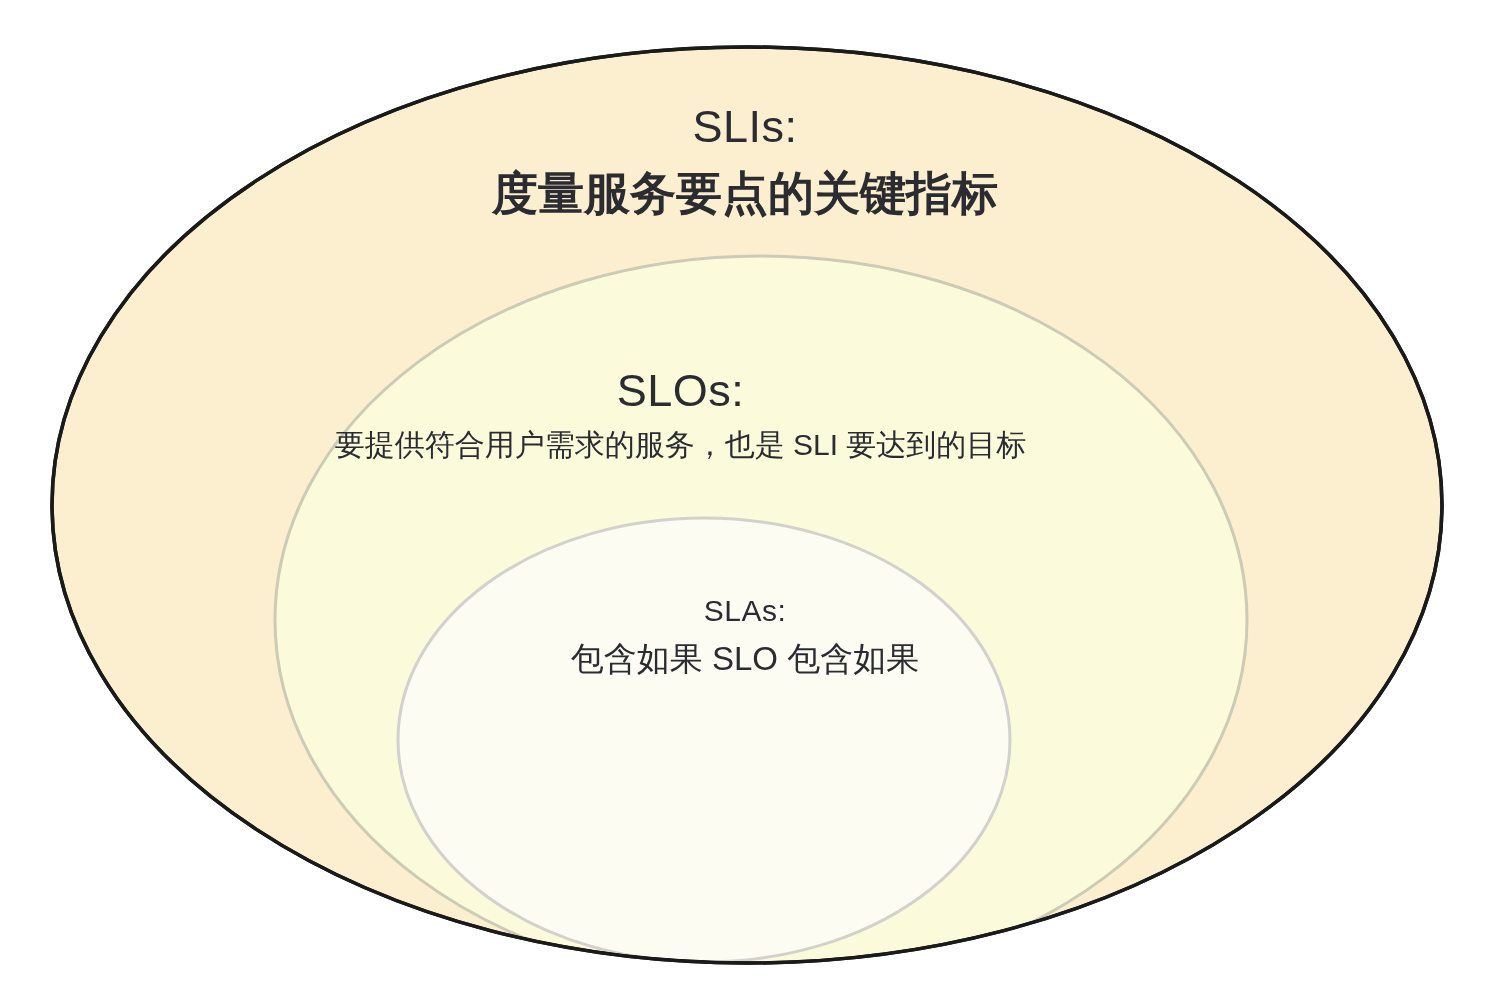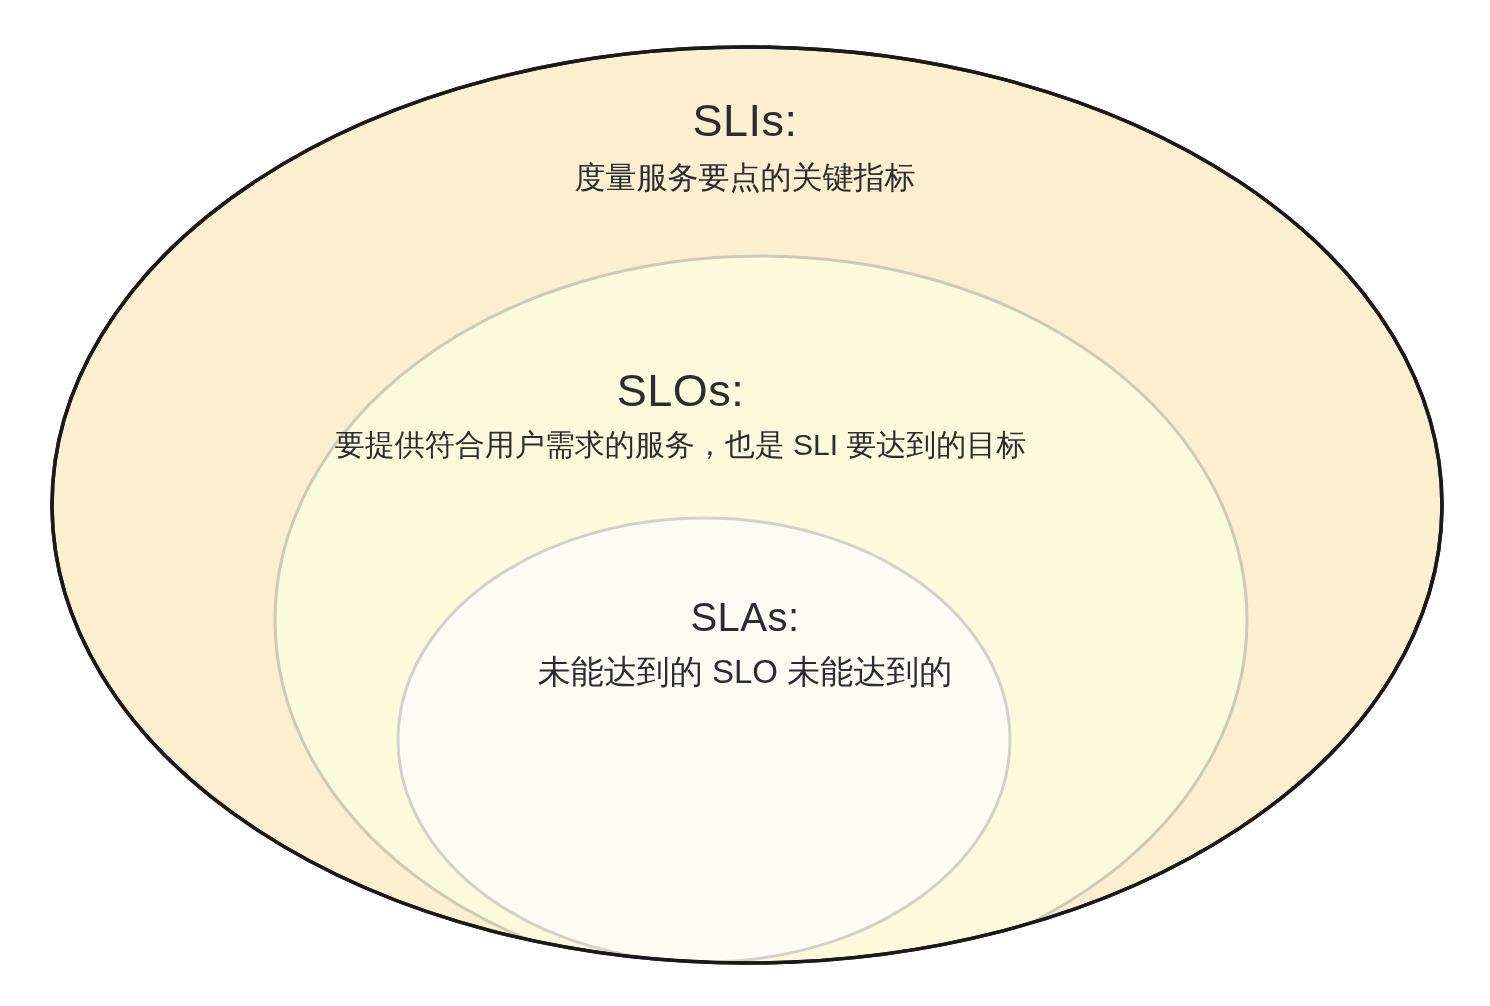--- a/index.html
+++ b/index.html
@@ -41,42 +41,42 @@
     letter-spacing: 0.5px;
   }
   .label-desc {
     display: block;
     font-weight: 400;
   }
 
   
   #label-slis {
     left: 0;
-    top: 92px;
+    top: 98px;
     width: 1490px;
   }
   #label-slis .label-title { font-size: 45px; margin-bottom: 8px; }
-  #label-slis .label-desc  { font-size: 31px; }
+  #label-slis .label-desc  { font-size: 46px; font-weight: bold; }
 
   
   #label-slos {
     left: 0;
     top: 362px;
     width: 1361px;
   }
   #label-slos .label-title { font-size: 45px; margin-bottom: 6px; }
   #label-slos .label-desc  { font-size: 30px; }
 
   
   #label-slas {
     left: 0;
     top: 592px;
     width: 1490px;
   }
-  #label-slas .label-title { font-size: 40px; margin-bottom: 6px; }
+  #label-slas .label-title { font-size: 30px; margin-bottom: 6px; }
   #label-slas .label-desc  { font-size: 33px; line-height: 1.42; }
 </style>
 </head>
 <body>
 
 <div id="diagram-root" style="background: rgb(255, 255, 255);">
 
   <svg id="venn-svg" viewBox="0 0 1490 1006">
     <defs>
       <clipPath id="clip-outer">
@@ -100,16 +100,16 @@
     <span class="label-desc">度量服务要点的关键指标</span>
   </div>
 
   <div class="label-block" id="label-slos" style="color: rgb(43, 43, 50);">
     <span class="label-title">SLOs:</span>
     <span class="label-desc">要提供符合用户需求的服务，也是 SLI 要达到的目标</span>
   </div>
 
   <div class="label-block" id="label-slas" style="color: rgb(43, 43, 50);">
     <span class="label-title">SLAs:</span>
-    <span class="label-desc">未能达到的 SLO 未能达到的</span>
+    <span class="label-desc">包含如果 SLO 包含如果</span>
   </div>
 
 </div>
 
 </body></html>

